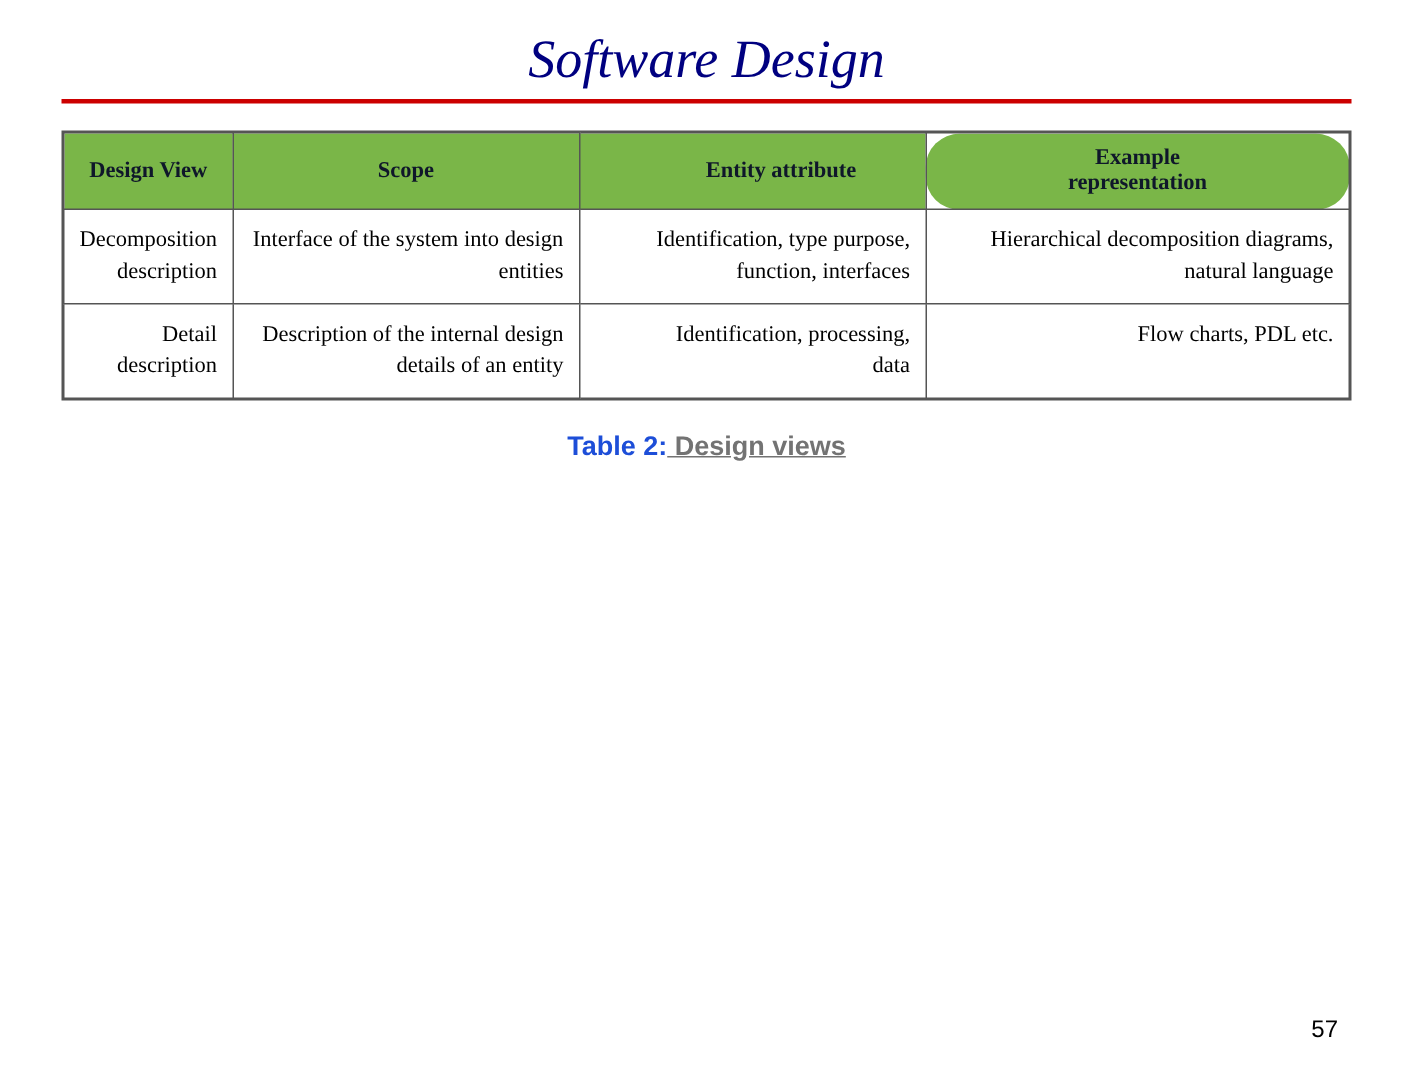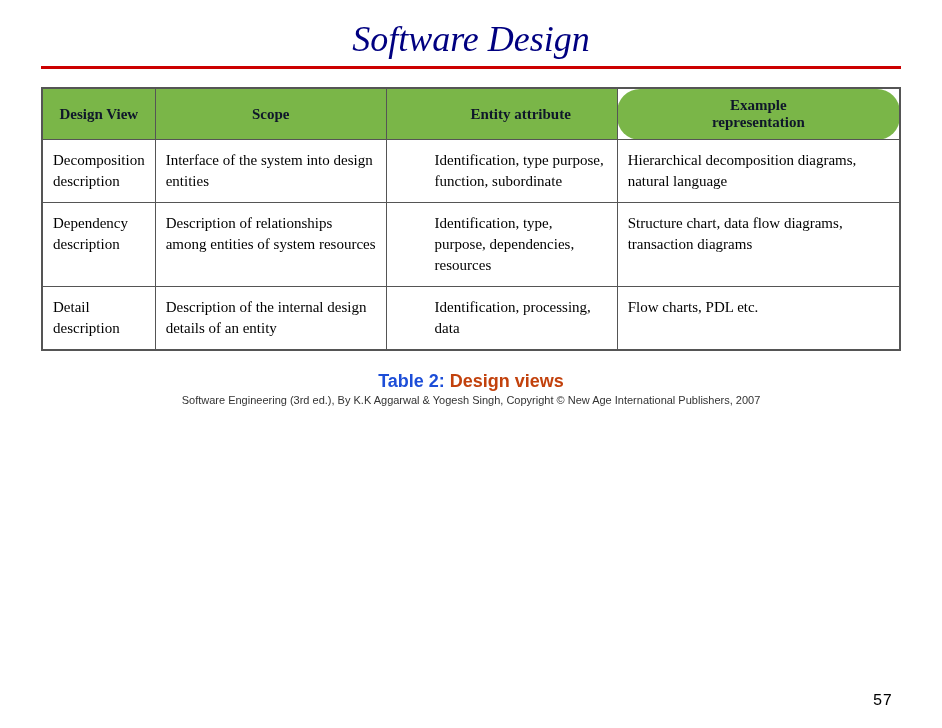--- a/index.html
+++ b/index.html
@@ -66,20 +66,21 @@
       color: #0f172a;
       font-family: Liberation Serif, serif;
     }
 
     tbody td {
       border: 1.5px solid #555;
       padding: 10px 10px;
       vertical-align: top;
       font-size: 15px;
       line-height: 1.4;
+      text-align: right;
     }
 
     tbody tr:nth-child(odd) {
       background: #fff;
     }
 
     tbody tr:nth-child(even) {
       background: #fff;
     }
 
@@ -121,24 +122,24 @@
 
     .caption-sub {
       font-size: 11px;
       color: #333;
       margin-top: 2px;
       font-family: Arial, sans-serif;
     }
 
     .page-number {
       position: absolute;
-      bottom: 18px;
+      bottom: 32px;
       right: 50px;
       font-size: 16px;
-      font-family: Liberation Mono, monospace;
+      font-family: Liberation Sans, sans-serif;
     }
   </style>
 </head>
 <body>
 
 <div class="page-container">
   <div class="title">Software Design</div>
   <div class="title-underline"></div>
 
   <div class="table-wrapper">
@@ -148,40 +149,33 @@
           <th class="col-design-view">Design View</th>
           <th class="col-scope">Scope</th>
           <th class="col-entity">Entity attribute</th>
           <th class="col-example">Example<br>representation</th>
         </tr>
       </thead>
       <tbody>
         <tr>
           <td class="col-design-view">Decomposition description</td>
           <td class="col-scope">Interface of the system into design entities</td>
-          <td class="col-entity">Identification, type purpose, function, subordinate</td>
+          <td class="col-entity">Identification, type purpose, function, interfaces</td>
           <td class="col-example">Hierarchical decomposition diagrams, natural language</td>
-        </tr>
-        <tr>
-          <td class="col-design-view">Dependency description</td>
-          <td class="col-scope">Description of relationships among entities of system resources</td>
-          <td class="col-entity">Identification, type, purpose, dependencies, resources</td>
-          <td class="col-example">Structure chart, data flow diagrams, transaction diagrams</td>
         </tr>
         <tr>
           <td class="col-design-view">Detail description</td>
           <td class="col-scope">Description of the internal design details of an entity</td>
           <td class="col-entity">Identification, processing, data</td>
           <td class="col-example">Flow charts, PDL etc.</td>
         </tr>
       </tbody>
     </table>
   </div>
 
   <div class="caption-area">
     <div class="caption-main">
-      <span>Table 2:</span><span style="color:#c2410c;"> Design views</span>
+      <span>Table 2:</span><span style="color:#737373;text-decoration:underline;"> Design views</span>
     </div>
-    <div class="caption-sub">Software Engineering (3rd ed.), By K.K Aggarwal &amp; Yogesh Singh, Copyright © New Age International Publishers, 2007</div>
   </div>
 </div>
 
 <div class="page-number">57</div>
 
 </body></html>

